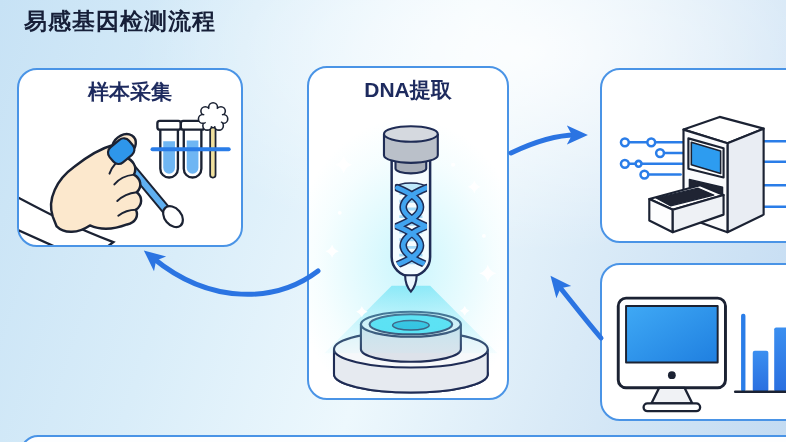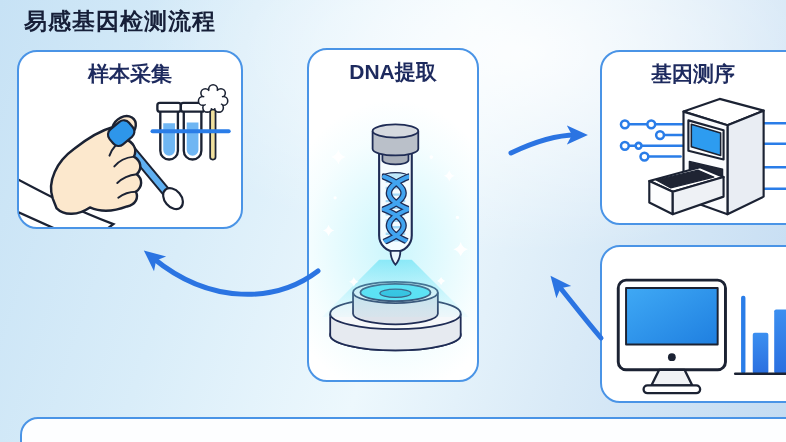--- a/index.html
+++ b/index.html
@@ -19,24 +19,25 @@
     position:absolute;left:24px;top:6px;
     font-size:23px;font-weight:bold;color:#161f38;
     letter-spacing:1px;
   }
   .card{
     position:absolute;
     background:#ffffff;
     border:2px solid #4a94e6;
     border-radius:20px;
     box-sizing:border-box;
+    margin-top:18px;
   }
   .card-sample{left:17px;top:50px;width:226px;height:179px;}
   .card-dna{
-    left:307px;top:48px;width:172px;height:334px;
+    left:307px;top:48px;width:202px;height:334px;
     background:
       radial-gradient(ellipse 150px 190px at 50% 60%, rgba(140,235,250,0.45), rgba(190,245,252,0.15) 58%, rgba(255,255,255,0) 78%),
       #ffffff;
   }
   .card-seq{left:600px;top:50px;width:210px;height:175px;}
   .card-analysis{left:600px;top:245px;width:210px;height:158px;}
   .card-bottom{
     left:20px;top:417px;width:800px;height:60px;
     border-radius:18px;
     background:#fdfeff;
@@ -179,21 +180,20 @@
         <path d="M55,243 Q56.4,247.5 61,249 Q56.4,250.5 55,255 Q53.6,250.5 49,249 Q53.6,247.5 55,243 Z"></path>
         <path d="M162,243 Q163.2,246.6 167,248 Q163.2,249.4 162,253 Q160.8,249.4 157,248 Q160.8,246.6 162,243 Z"></path>
         <circle cx="150" cy="96" r="2.2"></circle>
           <circle cx="32" cy="146" r="2"></circle>
           <circle cx="182" cy="170" r="2"></circle>
       </g>
     </svg>
   </div>
 
   <div class="card card-seq">
-    <div class="card-title">基因测序</div>
     <svg class="illus" viewBox="0 0 210 175">
 
       <g stroke="#2a7de8" stroke-width="2.6" stroke-linecap="round" fill="#ffffff">
         <line x1="27" y1="74" x2="46" y2="74"></line>
           <line x1="54" y1="74" x2="88" y2="74"></line>
         <circle cx="23" cy="74" r="4"></circle>
           <circle cx="50" cy="74" r="4"></circle>
         <line x1="63" y1="85" x2="96" y2="85"></line>
           <circle cx="59" cy="85" r="4"></circle>
         <line x1="27" y1="96" x2="82" y2="96"></line>

